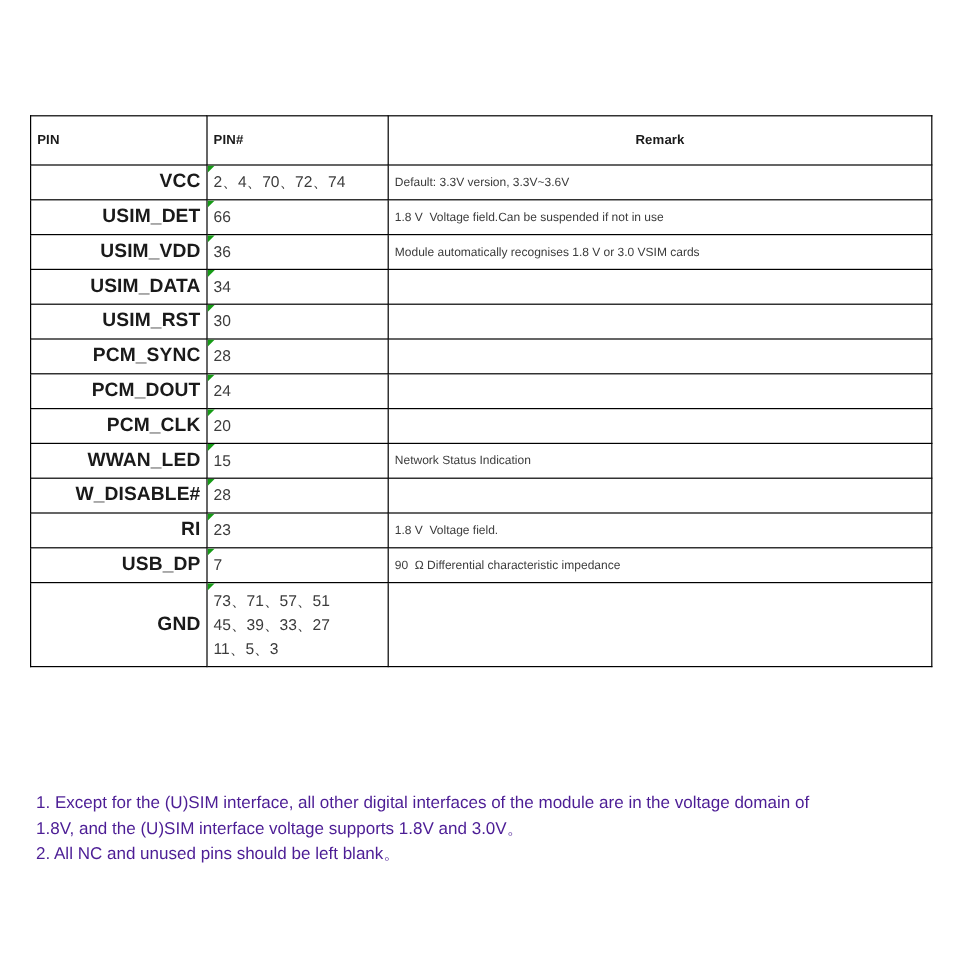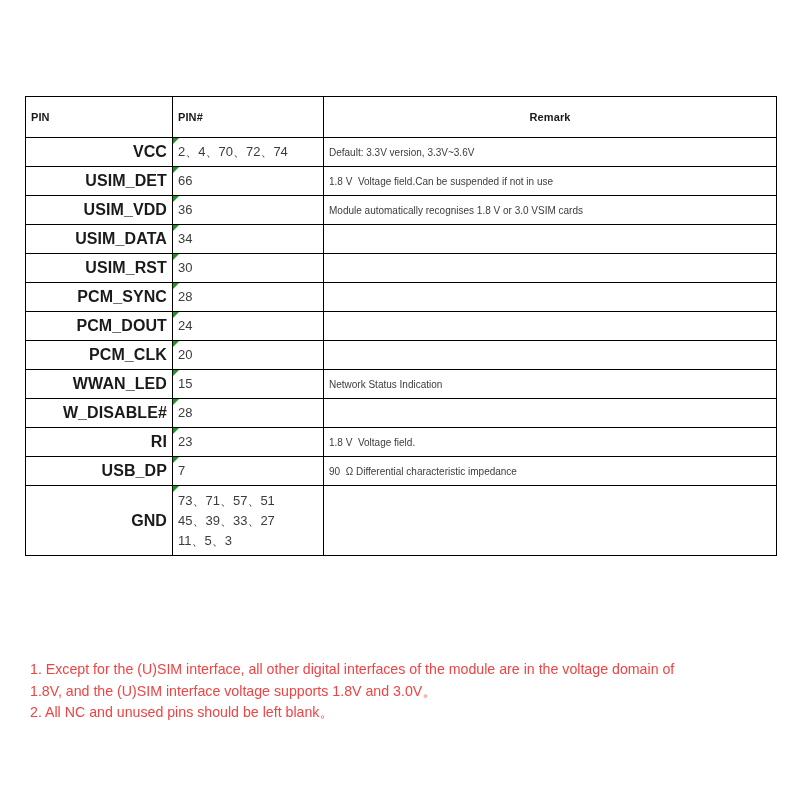--- a/index.html
+++ b/index.html
@@ -104,21 +104,21 @@
   }
 
   
   .notes {
     position: absolute;
     left: 30px;
     top: 659px;
     width: 745px;
     font-size: 14.2px;
     line-height: 21.5px;
-    color: #ef4444;
+    color: #4c1d95;
   }
   .notes .note-line {
     white-space: pre-wrap;
   }
 </style>
 </head>
 <body>
 
 <div id="sheet">
 

